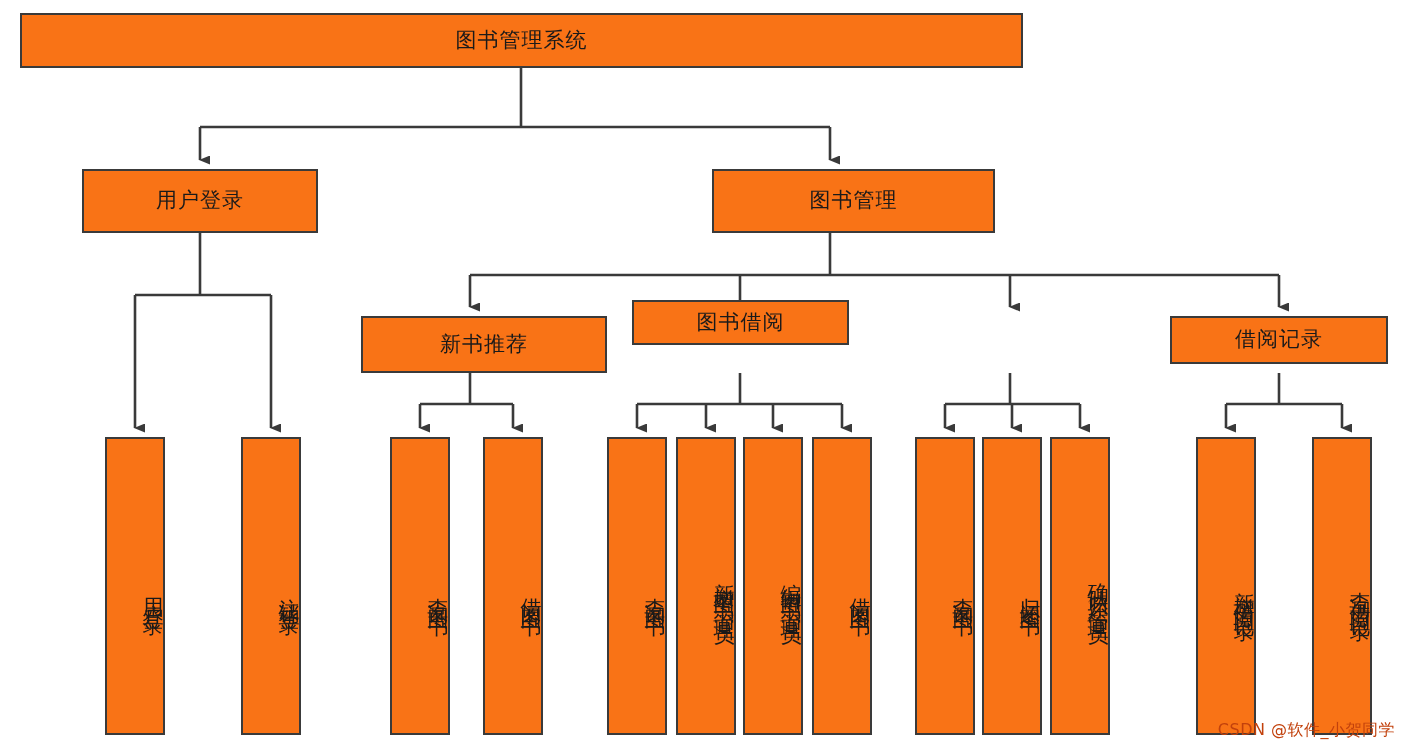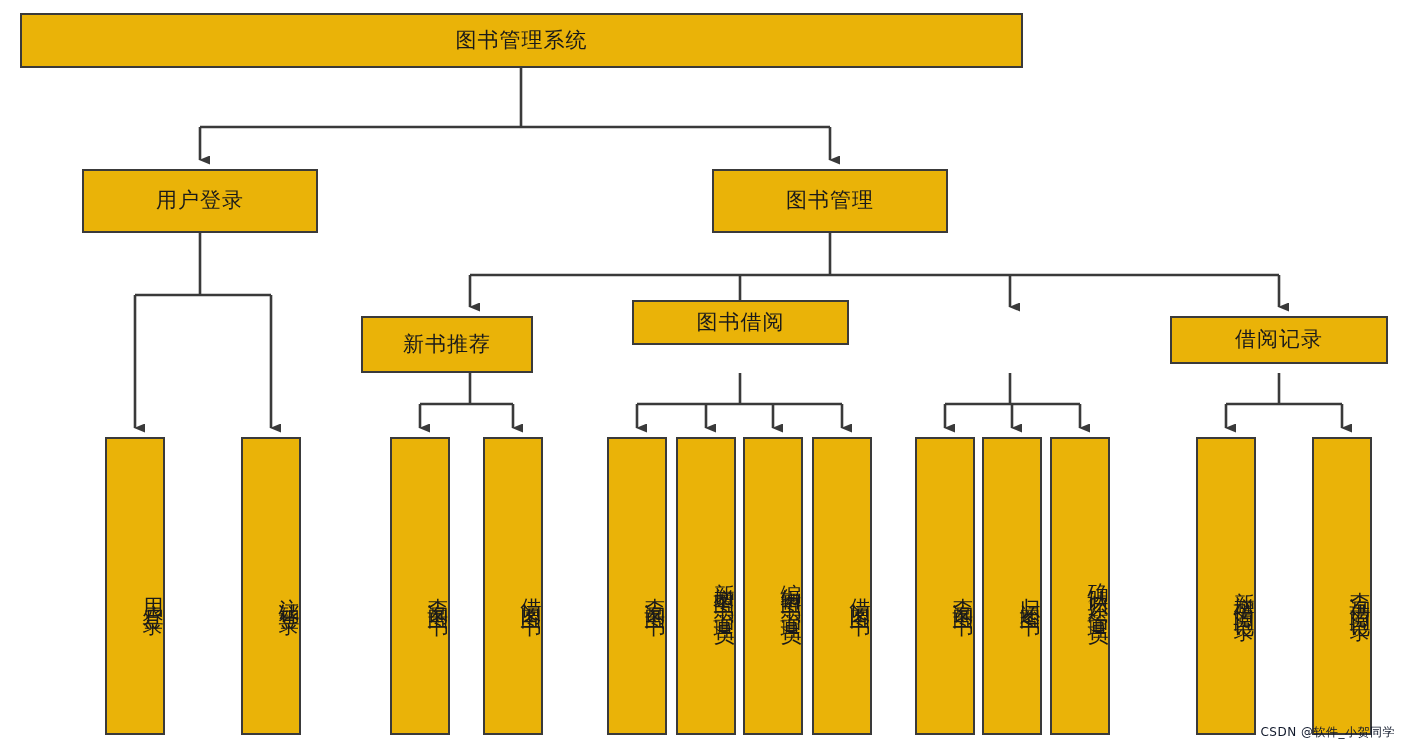--- a/index.html
+++ b/index.html
@@ -22,21 +22,21 @@
     position: absolute;
     left: 0;
     top: 0;
     width: 1405px;
     height: 747px;
     pointer-events: none;
   }
   .node {
     position: absolute;
     box-sizing: border-box;
-    background: #eab308;
+    background: #f97316;
     border: 2px solid #3a3a3a;
     display: flex;
     align-items: center;
     justify-content: center;
     color: #1a1a1a;
     z-index: 2;
   }
   .node-h {
     font-size: 21px;
     letter-spacing: 1px;
@@ -59,22 +59,22 @@
   .node-v .vtext {
     writing-mode: vertical-rl;
     text-orientation: upright;
     display: block;
     white-space: nowrap;
   }
   #watermark {
     position: absolute;
     right: 10px;
     bottom: 6px;
-    font-size: 12px;
-    color: #0f172a;
+    font-size: 16px;
+    color: #c2410c;
     letter-spacing: 0.5px;
     z-index: 5;
     white-space: nowrap;
   }
 </style>
 </head>
 <body>
 
 <div id="diagram-root">
 
@@ -130,25 +130,25 @@
     </g>
   </svg>
 
   <div class="node node-h node-root" style="left:20px; top:13px; width:1003px; height:55px;">
     <span>图书管理系统</span>
   </div>
 
   <div class="node node-h" style="left:82px; top:169px; width:236px; height:64px;">
     <span>用户登录</span>
   </div>
-  <div class="node node-h" style="left:712px; top:169px; width:236px; height:64px;">
+  <div class="node node-h" style="left:712px; top:169px; width:283px; height:64px;">
     <span>图书管理</span>
   </div>
 
-  <div class="node node-h" style="left:361px; top:316px; width:172px; height:57px;">
+  <div class="node node-h" style="left:361px; top:316px; width:246px; height:57px;">
     <span>新书推荐</span>
   </div>
   <div class="node node-h" style="left:632px; top:300px; width:217px; height:45px;">
     <span>图书借阅</span>
   </div>
   <div class="node node-h" style="left:1170px; top:316px; width:218px; height:48px;">
     <span>借阅记录</span>
   </div>
 
   <div class="node node-v" style="left:105px; top:437px; width:60px; height:298px;">

